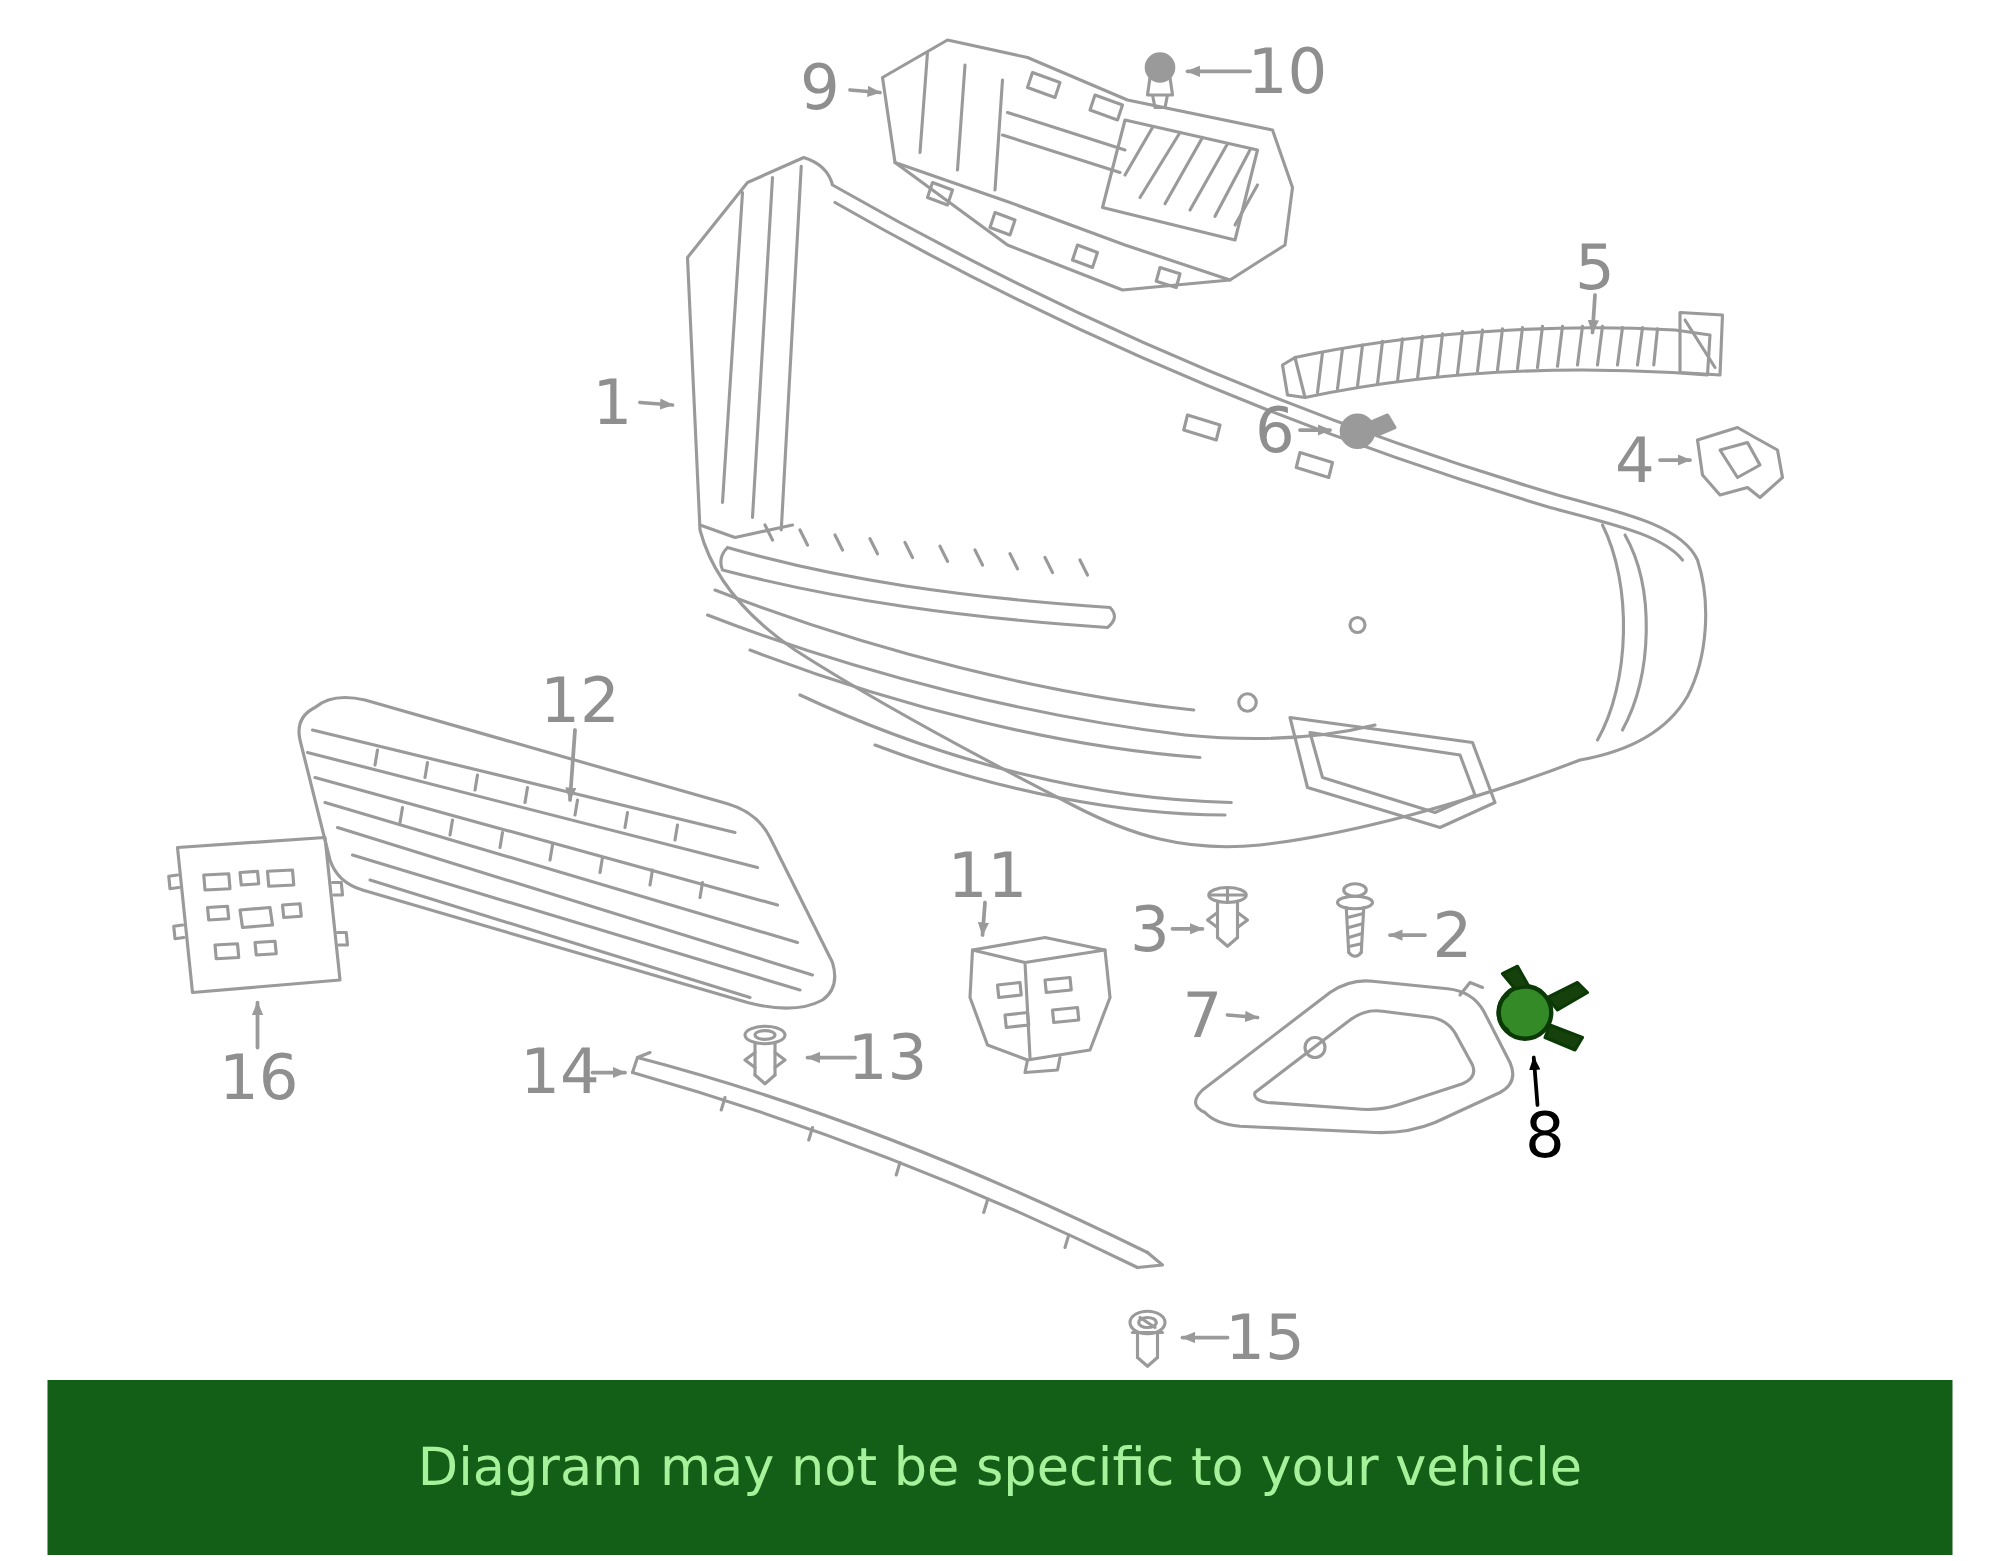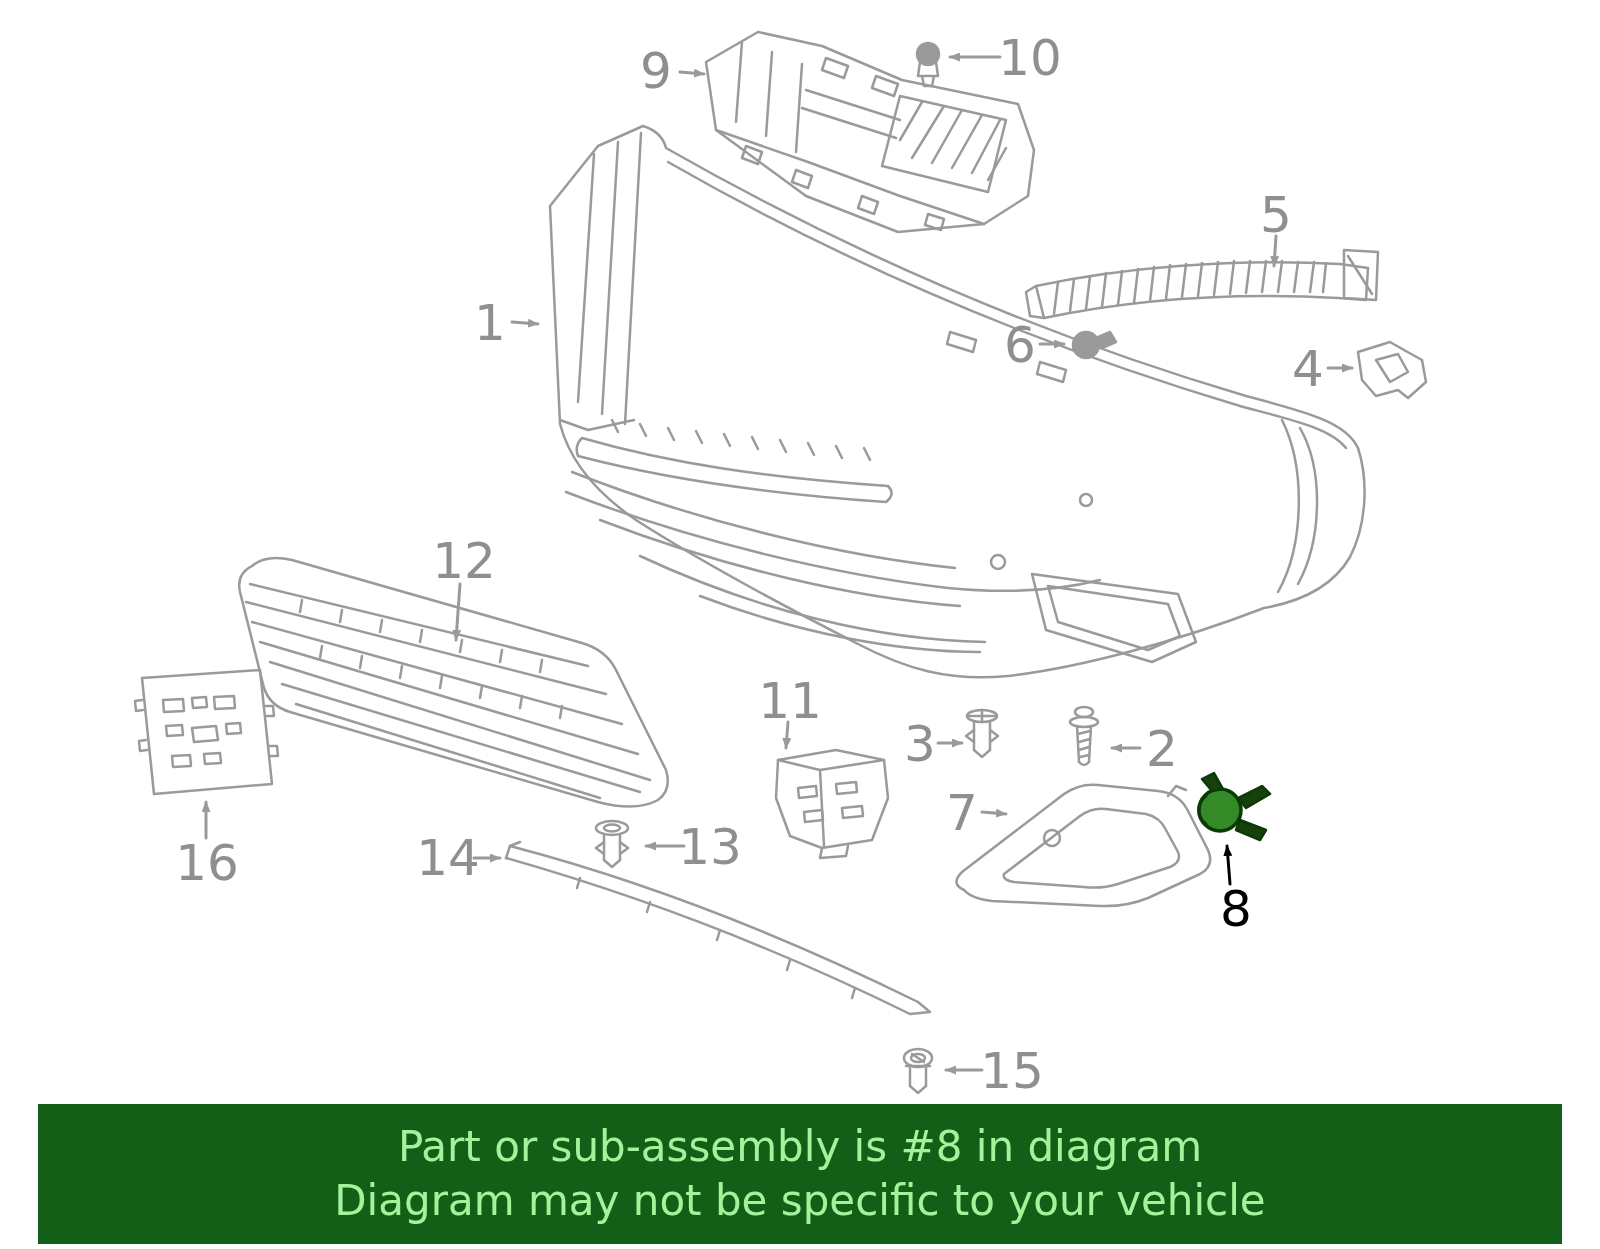--- a/index.html
+++ b/index.html
@@ -209,15 +209,14 @@
     <text class="callout" x="790" y="700" dy="0.35em" text-anchor="middle">11</text>
     <text class="callout" x="464" y="560" dy="0.35em" text-anchor="middle">12</text>
     <text class="callout" x="710" y="846" dy="0.35em" text-anchor="middle">13</text>
     <text class="callout" x="448" y="857" dy="0.35em" text-anchor="middle">14</text>
     <text class="callout" x="1012" y="1070" dy="0.35em" text-anchor="middle">15</text>
     <text class="callout" x="207" y="862" dy="0.35em" text-anchor="middle">16</text>
   </g>
 </svg>
 
 <div class="banner">
-  <div class="banner-line">Part or sub-assembly is #8 in diagram</div>
   <div class="banner-line">Diagram may not be specific to your vehicle</div>
 </div>
 
 </body></html>

